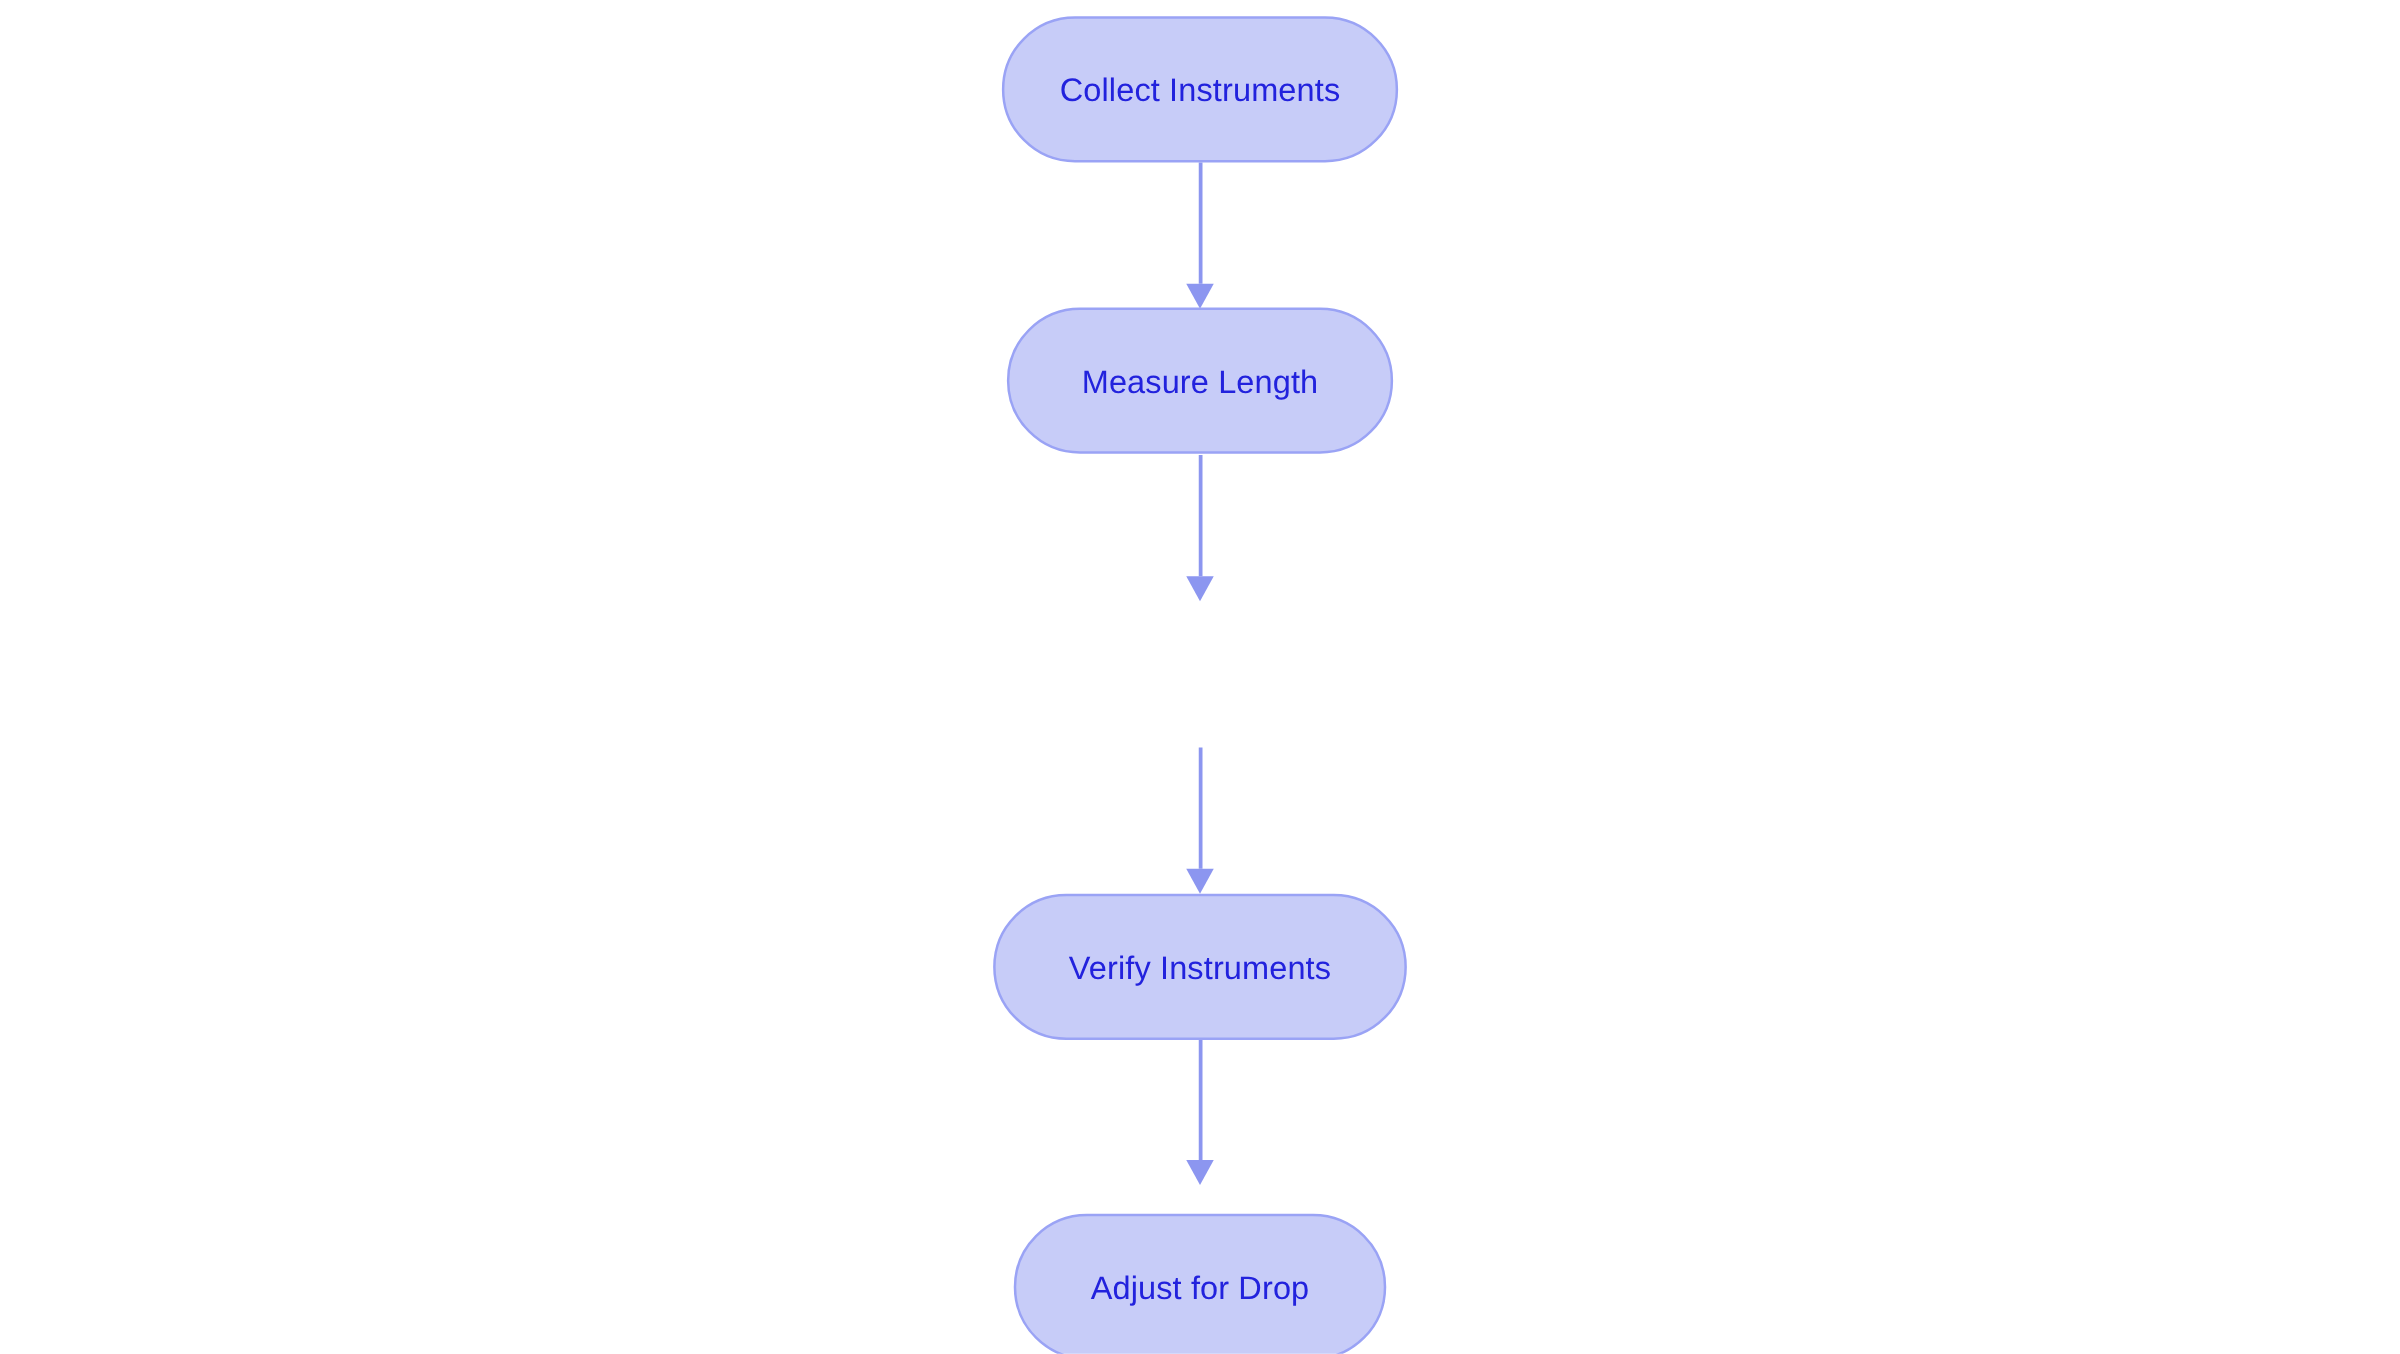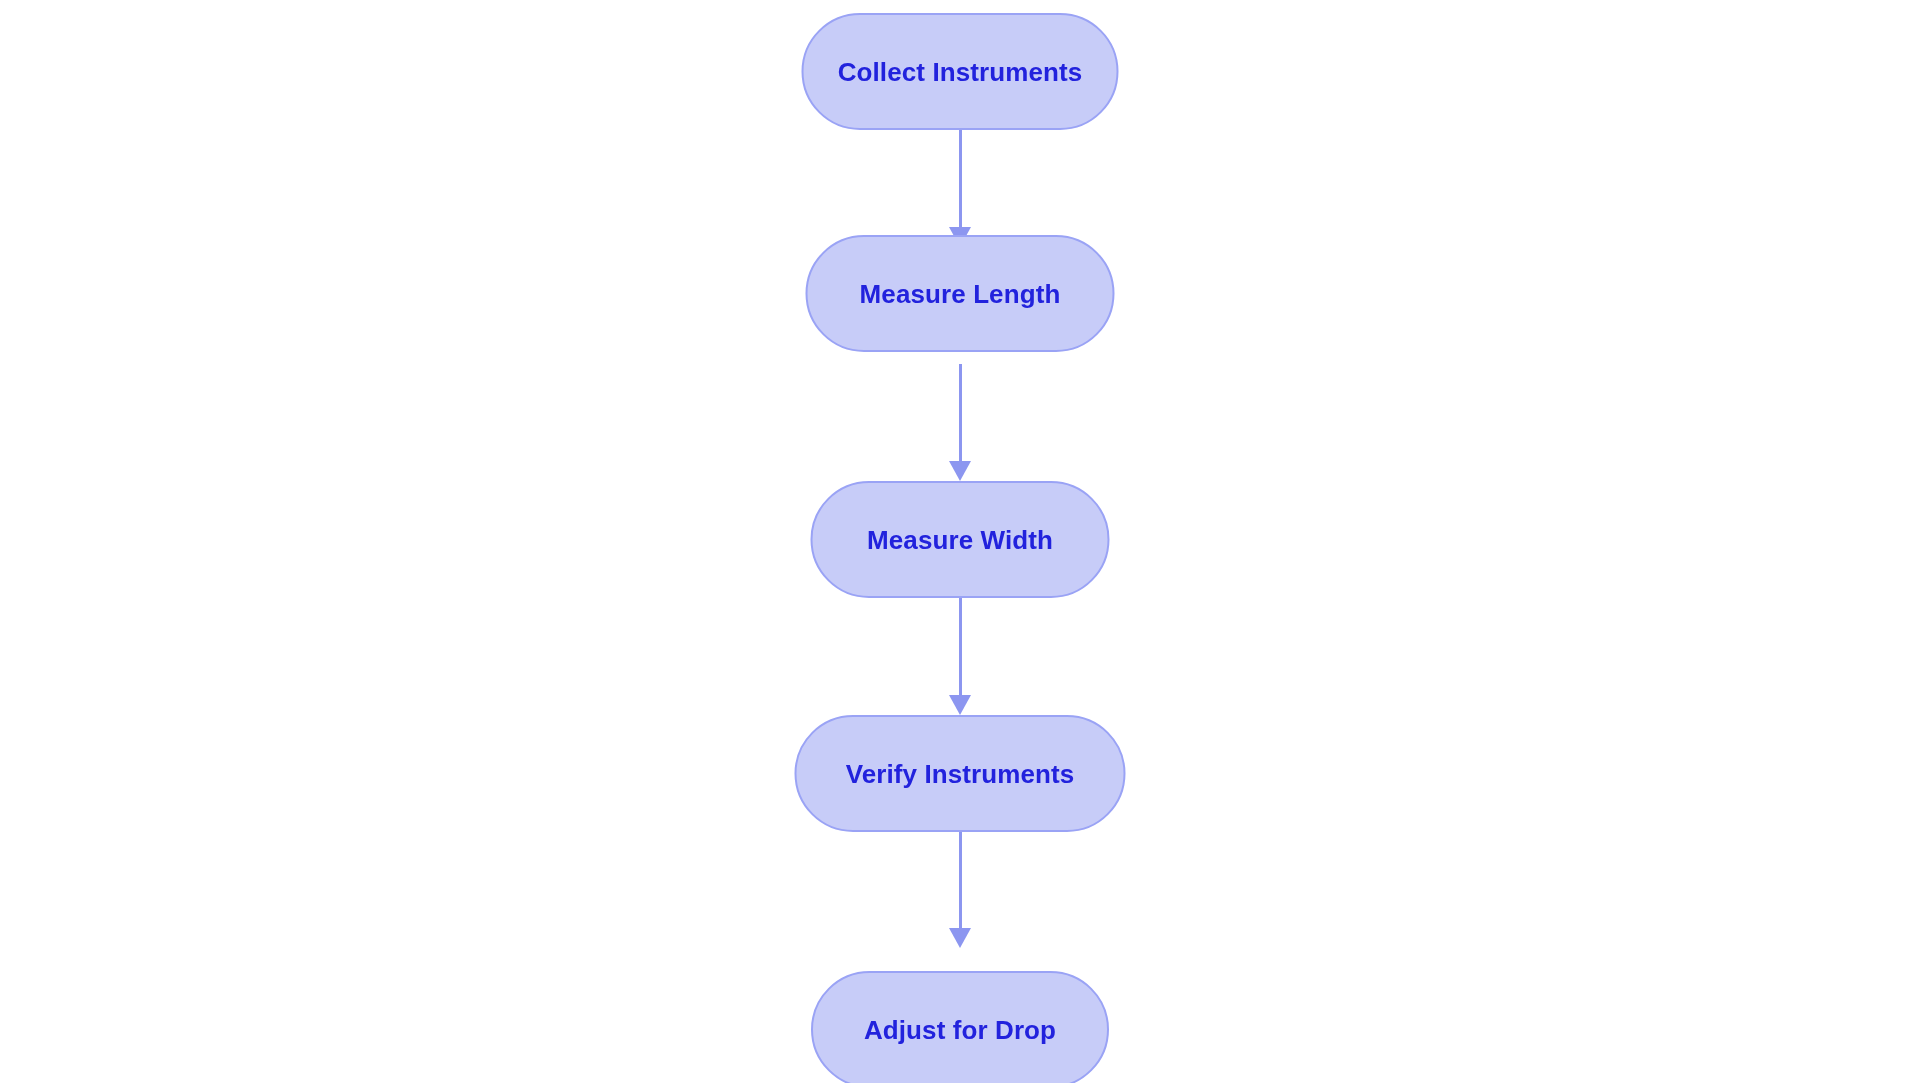--- a/index.html
+++ b/index.html
@@ -28,21 +28,21 @@
     background: #c7ccf8;
     border: 2px solid #9aa3f5;
     border-radius: 999px;
     height: 117px;
     transform: translateX(-50%);
     left: 960px;
   }
   .flow-node-label {
     color: #2222dd;
     font-size: 26px;
-    font-weight: 700;
+    font-weight: 400;
     letter-spacing: 0.1px;
     line-height: 1;
     white-space: nowrap;
     font-family: "Liberation Sans", "DejaVu Sans", sans-serif;
   }
   .flow-connector {
     position: absolute;
     left: 960px;
     transform: translateX(-50%);
     width: 24px;
@@ -61,21 +61,21 @@
     bottom: 0;
     margin-left: -11px;
     width: 0;
     height: 0;
     border-left: 11px solid transparent;
     border-right: 11px solid transparent;
     border-top: 20px solid #8c96f0;
   }
   
   #node-0 { top: 13px;  width: 317px; }
-  #node-1 { top: 235px; width: 309px; }
+  #node-1 { top: 246px; width: 309px; }
   #node-2 { top: 481px; width: 299px; }
   #node-3 { top: 715px; width: 331px; }
   #node-4 { top: 971px; width: 298px; }
   
   #connector-0 { top: 130px; height: 117px; }
   #connector-1 { top: 364px; height: 117px; }
   #connector-2 { top: 598px; height: 117px; }
   #connector-3 { top: 832px; height: 116px; }
   #connector-0 .conn-line { height: 97px; }
   #connector-1 .conn-line { height: 97px; }
@@ -98,23 +98,20 @@
 
   <div class="flow-node" id="node-1">
     <span class="flow-node-label">Measure Length</span>
   </div>
 
   <div class="flow-connector" id="connector-1">
     <div class="conn-line"></div>
     <div class="conn-head"></div>
   </div>
 
-  <div class="flow-node" id="node-2">
-    <span class="flow-node-label">Measure Width</span>
-  </div>
 
   <div class="flow-connector" id="connector-2">
     <div class="conn-line"></div>
     <div class="conn-head"></div>
   </div>
 
   <div class="flow-node" id="node-3">
     <span class="flow-node-label">Verify Instruments</span>
   </div>
 

